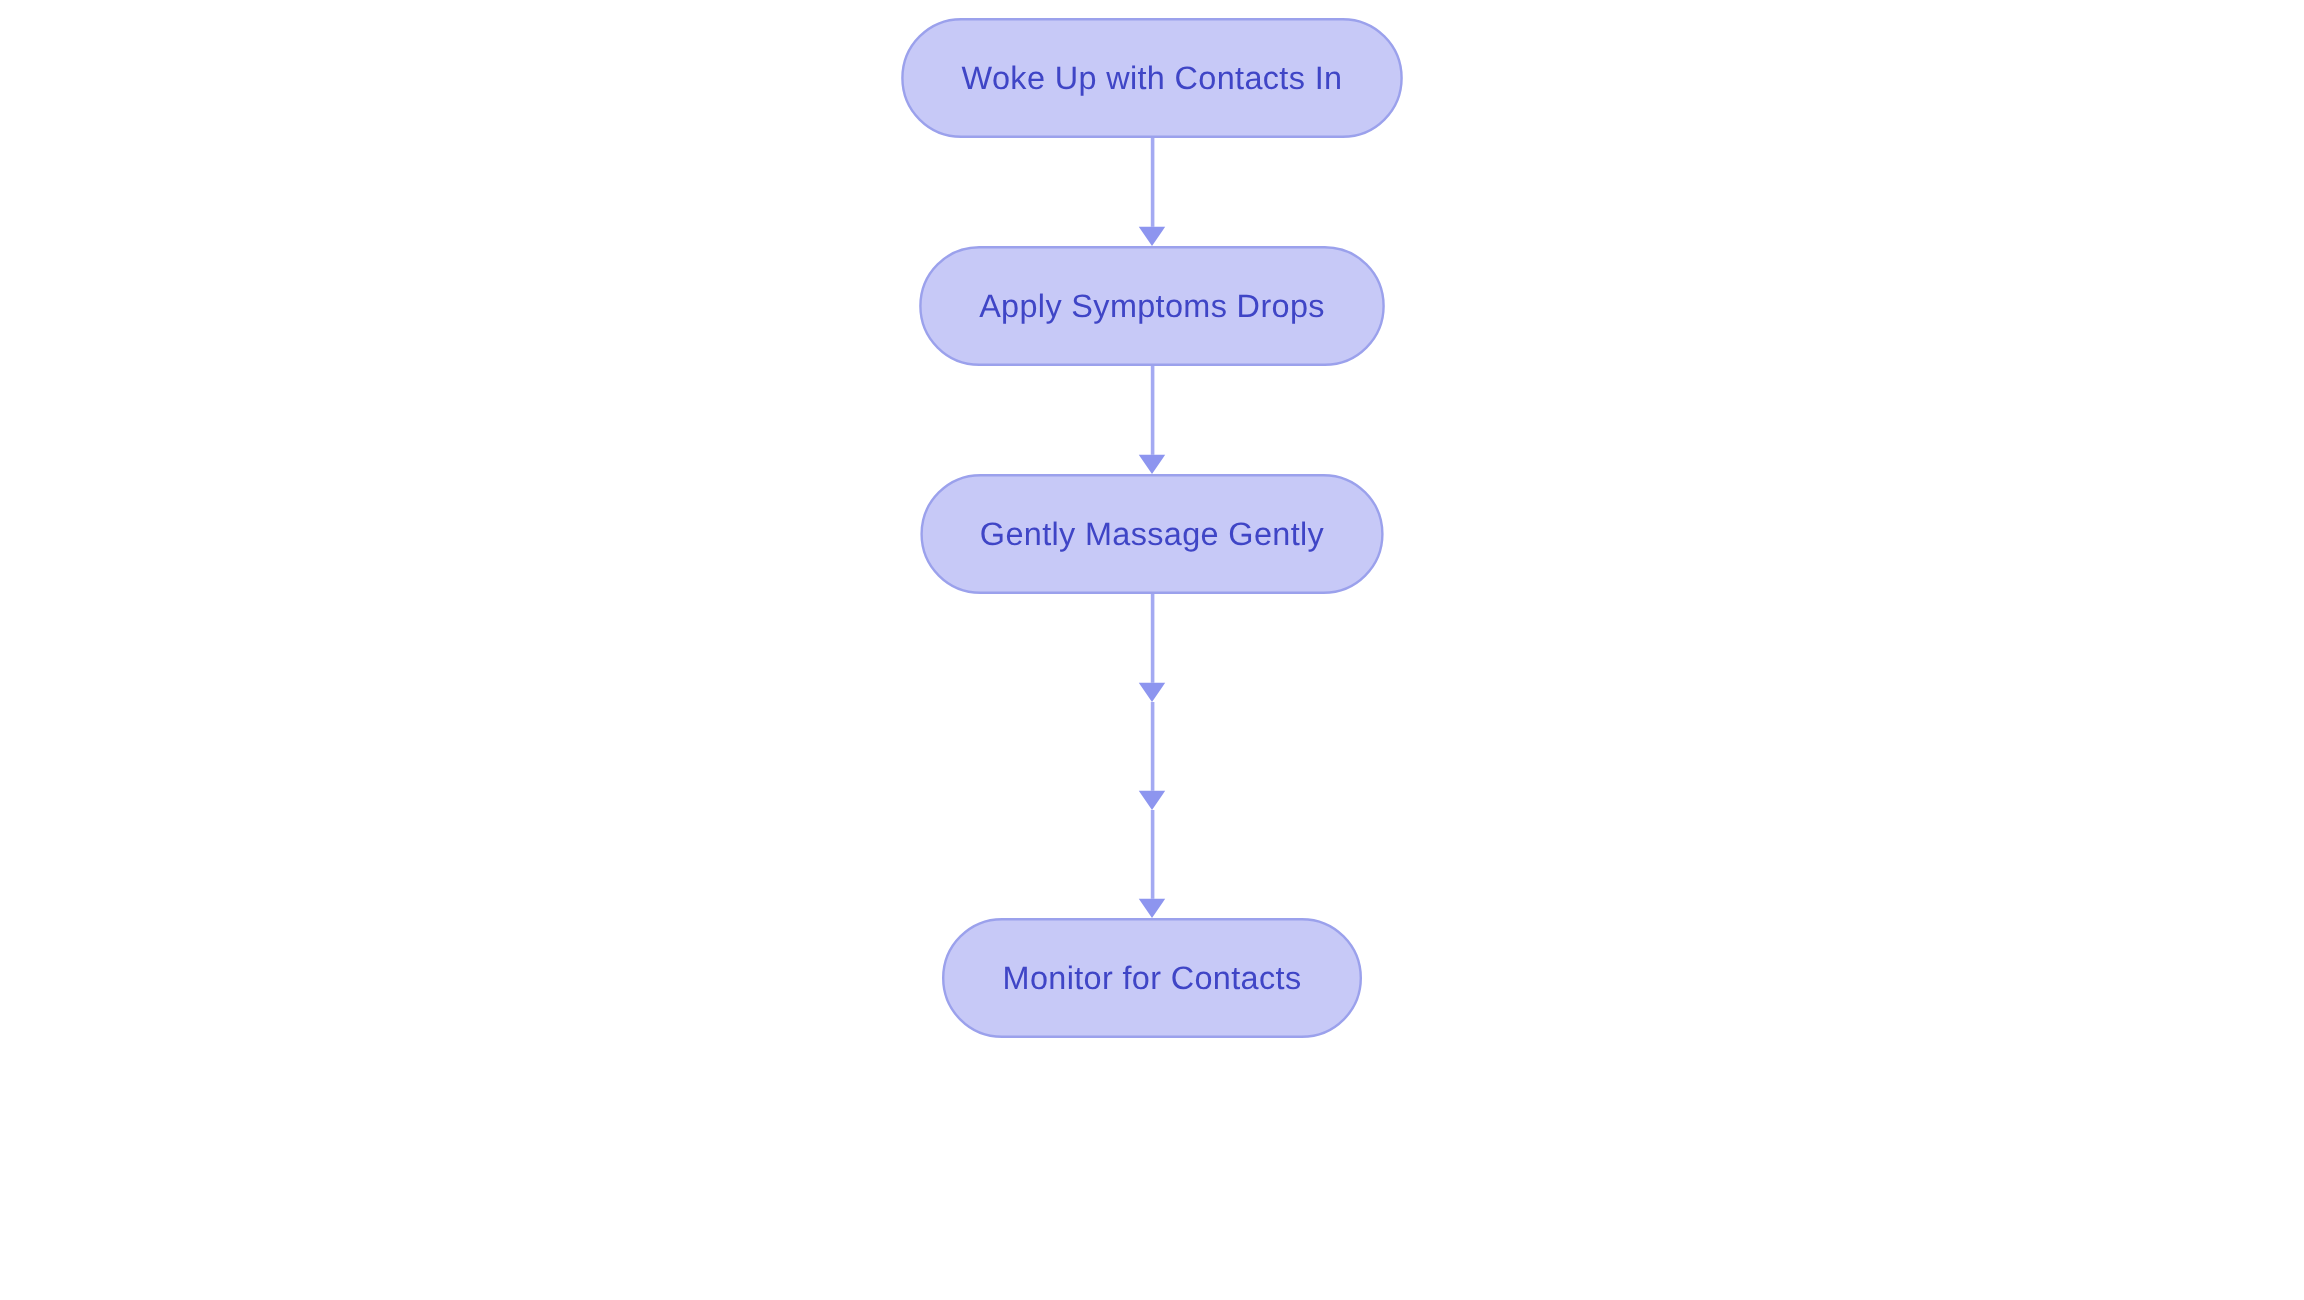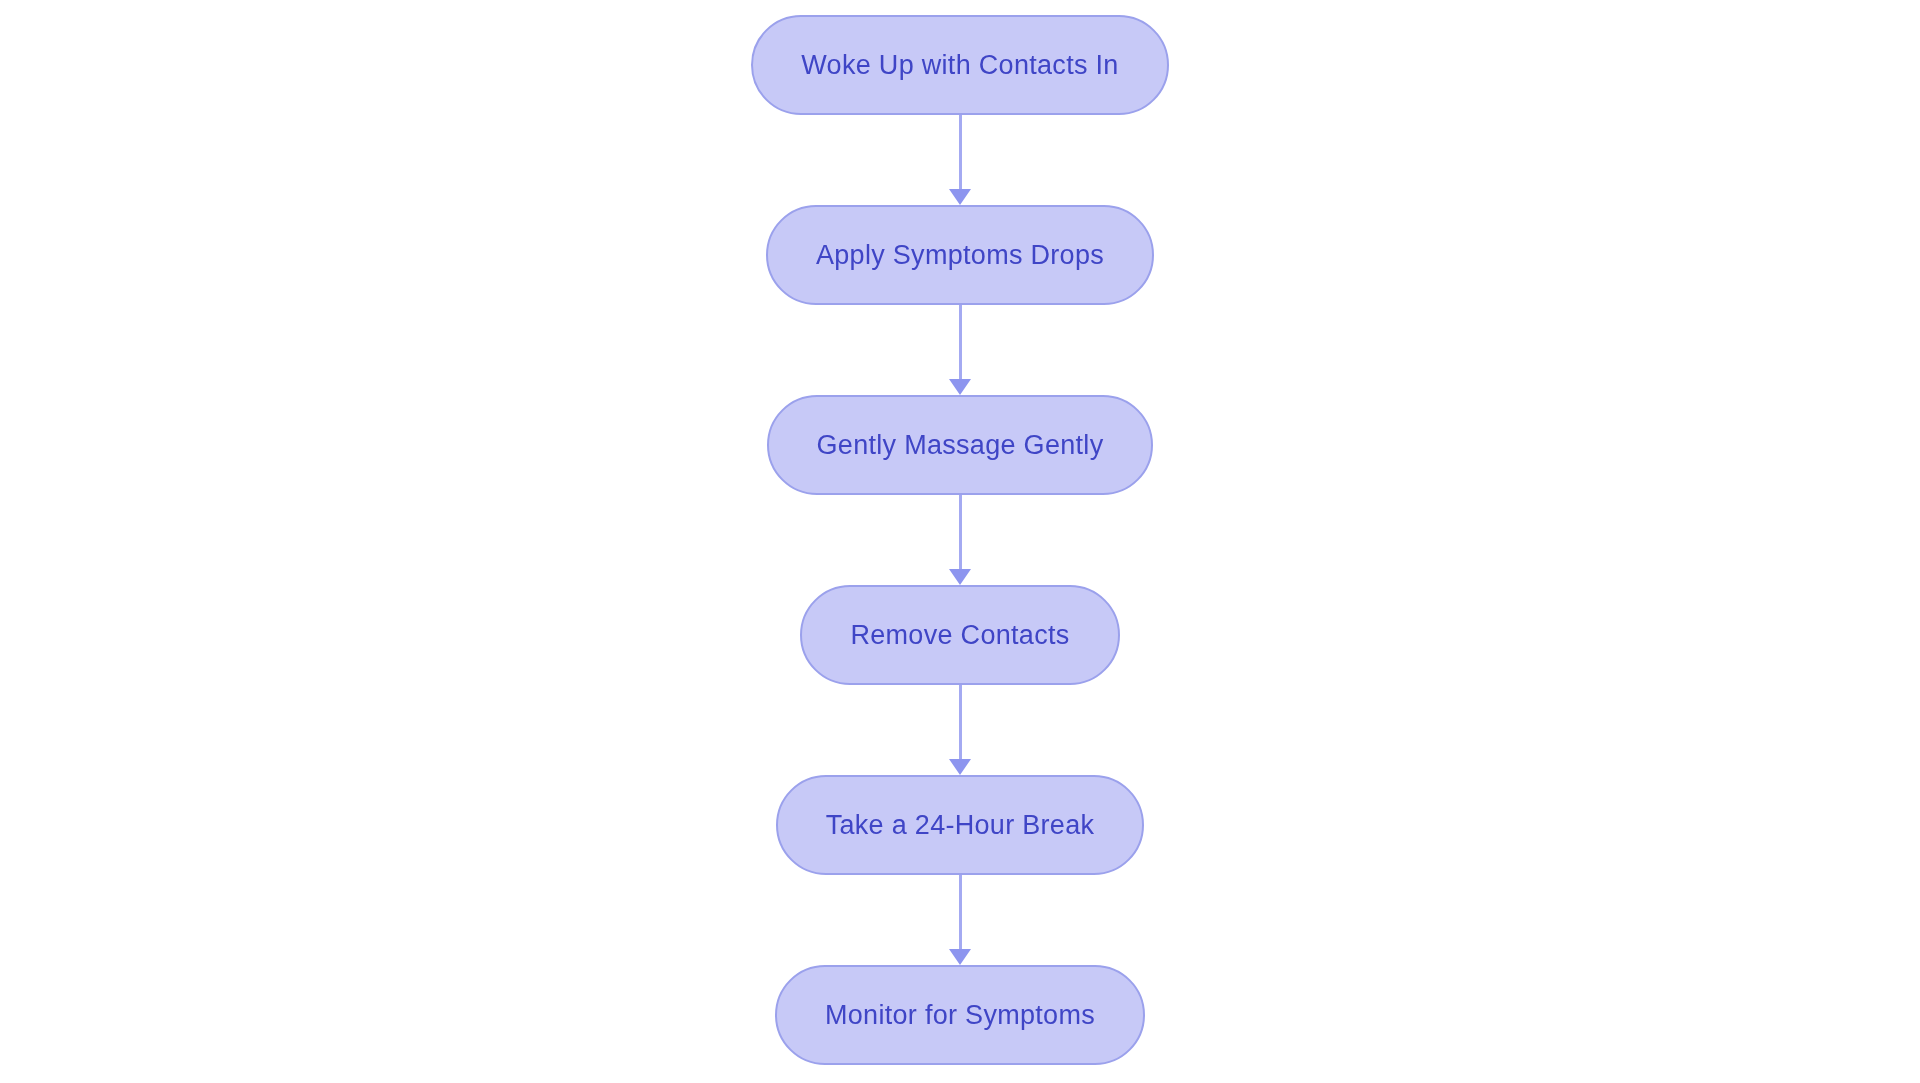--- a/index.html
+++ b/index.html
@@ -72,29 +72,27 @@
     <div class="head"></div>
   </div>
 
   <div class="flow-node">Gently Massage Gently</div>
 
   <div class="flow-arrow">
     <div class="shaft"></div>
     <div class="head"></div>
   </div>
 
-  <div class="flow-node">Remove Contacts</div>
 
   <div class="flow-arrow">
     <div class="shaft"></div>
     <div class="head"></div>
   </div>
 
-  <div class="flow-node">Take a 24-Hour Break</div>
 
   <div class="flow-arrow">
     <div class="shaft"></div>
     <div class="head"></div>
   </div>
 
-  <div class="flow-node">Monitor for Symptoms</div>
+  <div class="flow-node">Monitor for Contacts</div>
 
 </div>
 
 </body></html>

